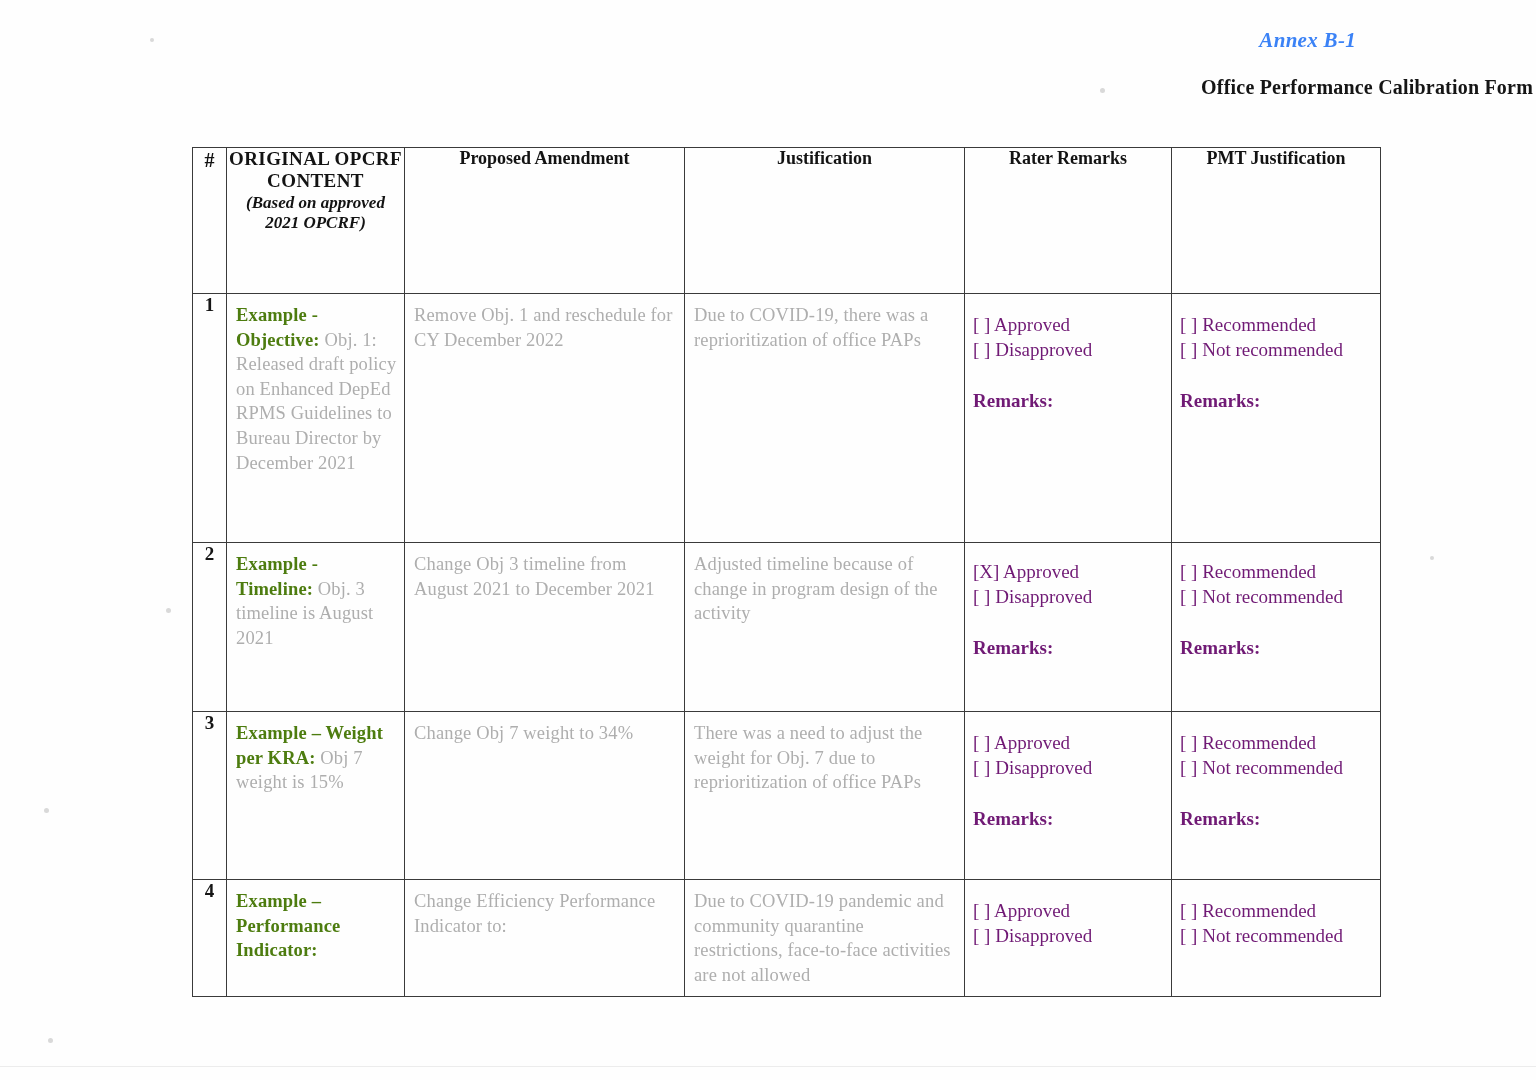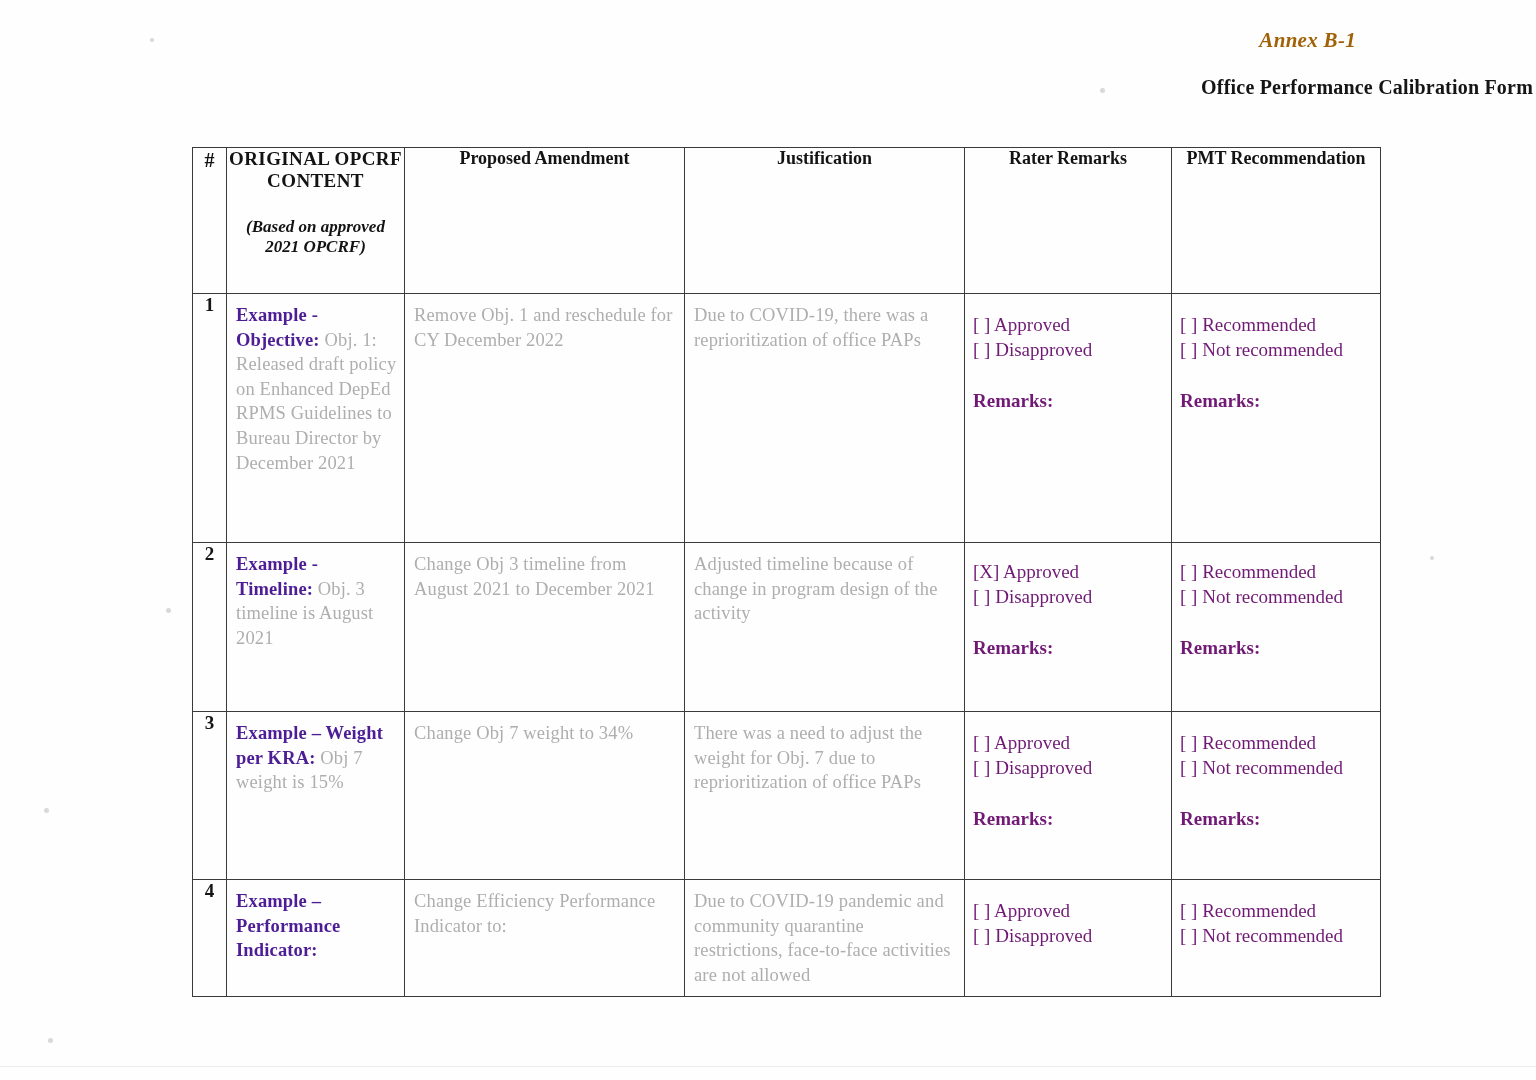--- a/index.html
+++ b/index.html
@@ -23,21 +23,21 @@
   }
 
   
   .annex {
     position: absolute;
     top: 28px;
     right: 180px;
     font-size: 21px;
     font-weight: bold;
     font-style: italic;
-    color: #a16207;
+    color: #3b82f6;
     letter-spacing: 0.3px;
   }
 
   .doc-title {
     position: absolute;
     top: 76px;
     left: 5px;
     width: 1536px;
     text-align: right;
     font-size: 20px;
@@ -92,42 +92,41 @@
   .h-orig-main {
     font-size: 19px;
     letter-spacing: 0.4px;
     line-height: 1.18;
   }
   .h-orig-sub {
     font-style: italic;
     font-size: 17px;
     line-height: 1.18;
     font-weight: bold;
-    margin-top: 24px;
   }
 
   
   td.num {
     text-align: center;
     vertical-align: middle;
     font-weight: bold;
     font-size: 19px;
     color: #151515;
   }
 
   
   .faded {
     color: #aeaeae;
     font-size: 18.5px;
     line-height: 1.33;
     padding: 9px 7px 9px 9px;
     letter-spacing: 0.15px;
   }
   .faded .lead {
-    color: #4c1d95;
+    color: #4d7c0f;
     font-weight: bold;
   }
   .faded-cell { padding: 0; }
 
   
   .opts {
     padding: 18px 4px 10px 8px;
     color: #701a75;
     font-size: 19px;
     line-height: 1.32;
@@ -192,21 +191,21 @@
       <thead>
         <tr>
           <th class="h-num">#</th>
           <th>
             <div class="h-orig-main">ORIGINAL OPCRF CONTENT</div>
             <div class="h-orig-sub">(Based on approved 2021 OPCRF)</div>
           </th>
           <th>Proposed Amendment</th>
           <th>Justification</th>
           <th>Rater Remarks</th>
-          <th>PMT Recommendation</th>
+          <th>PMT Justification</th>
         </tr>
       </thead>
 
       <tbody>
 
         <tr class="r1">
           <td class="num">1</td>
           <td class="faded-cell">
             <div class="faded">
               <span class="lead">Example - Objective:</span>

